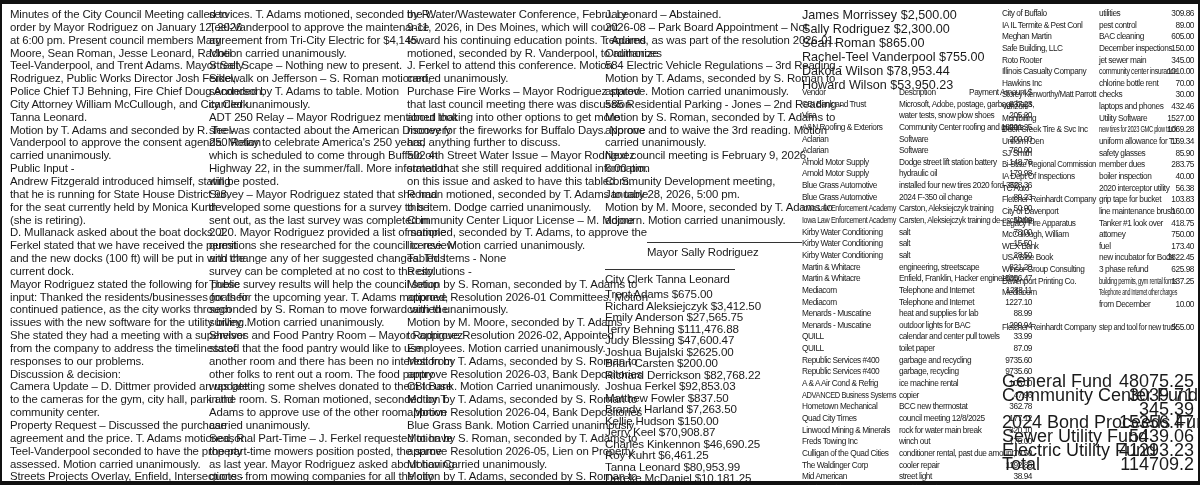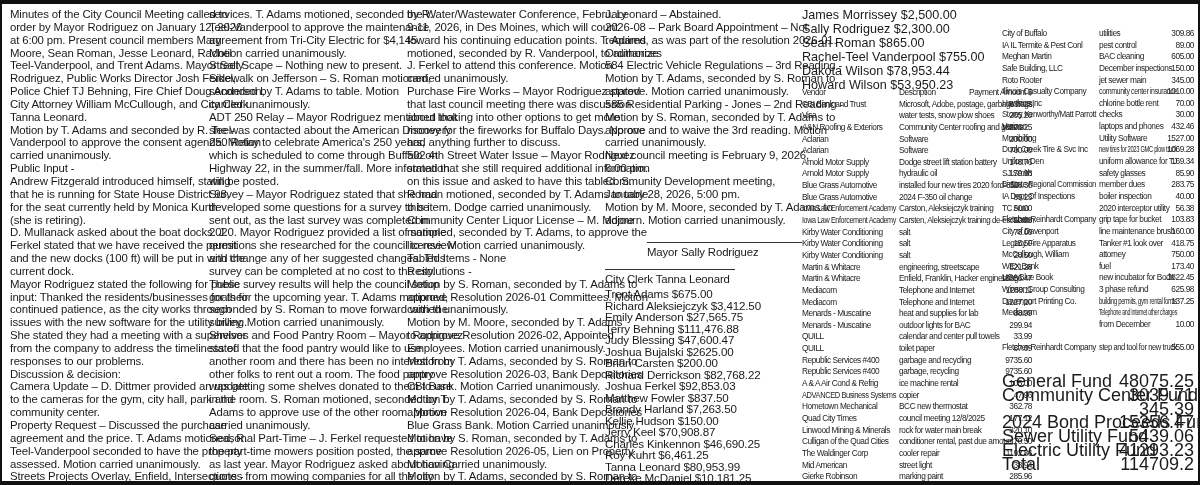--- a/index.html
+++ b/index.html
@@ -32,21 +32,21 @@
   .bigwages .p { font-size: 12.6px; line-height: 14.1px; letter-spacing: 0px; }
 
   .vtable { position: absolute; font-size: 8.3px; line-height: 11.65px; letter-spacing: -0.45px; color: #222; }
   .vtable .row { position: relative; height: 11.65px; white-space: nowrap; }
   .vtable .v { position: absolute; left: 0; }
   .vtable .d { position: absolute; }
   .vtable .a { position: absolute; text-align: right; }
   #vt1 { left: 800px; top: 83px; width: 230px; }
   #vt1 .d { left: 97px; }
   #vt1 .a { right: 0px; width: 40px; }
-  #vt2 { left: 1000px; top: 24px; width: 192px; }
+  #vt2 { left: 1000px; top: 4px; width: 192px; }
   #vt2 .d { left: 97px; }
   #vt2 .a { right: 0px; width: 40px; }
 
   .funds { position: absolute; left: 1000px; top: 371px; width: 192px; font-size: 18px; line-height: 13.75px; letter-spacing: 0px; }
   .funds .row { position: relative; height: 13.75px; white-space: nowrap; }
   .funds .fn { position: absolute; left: 0; }
   .funds .fa { position: absolute; right: 0; }
 </style>
 </head>
 <body>
@@ -379,20 +379,25 @@
           <span class="v">Quad City Times</span>
           <span class="d">council meeting 12/8/2025</span>
           <span class="a">177.12</span>
         </div>
         <div class="row">
           <span class="v">Linwood Mining &amp; Minerals</span>
           <span class="d">rock for water main break</span>
           <span class="a">320.10</span>
         </div>
         <div class="row">
+          <span class="v">Freds Towing Inc</span>
+          <span class="d">winch out</span>
+          <span class="a">175.00</span>
+        </div>
+        <div class="row">
           <span class="v">Culligan of the Quad Cities</span>
           <span class="d">conditioner rental, past due amount,</span>
           <span class="a">70.50</span>
         </div>
         <div class="row">
           <span class="v">The Waldinger Corp</span>
           <span class="d">cooler repair</span>
           <span class="a">1192.86</span>
         </div>
         <div class="row">

